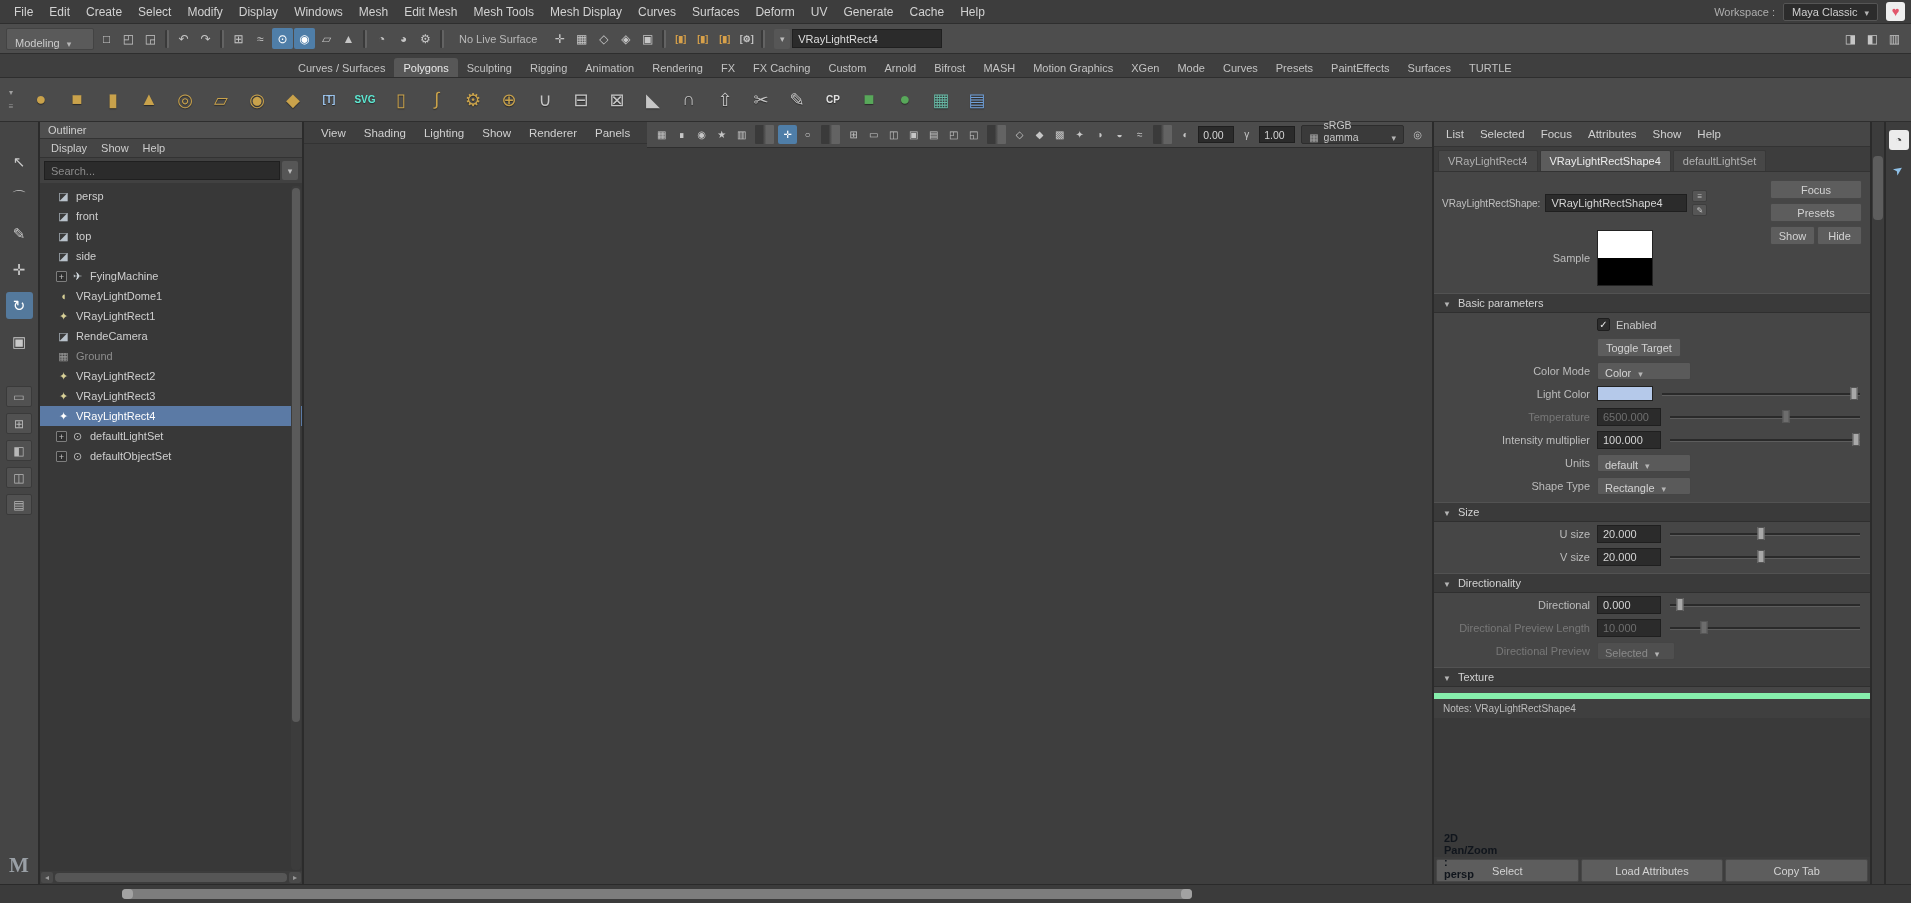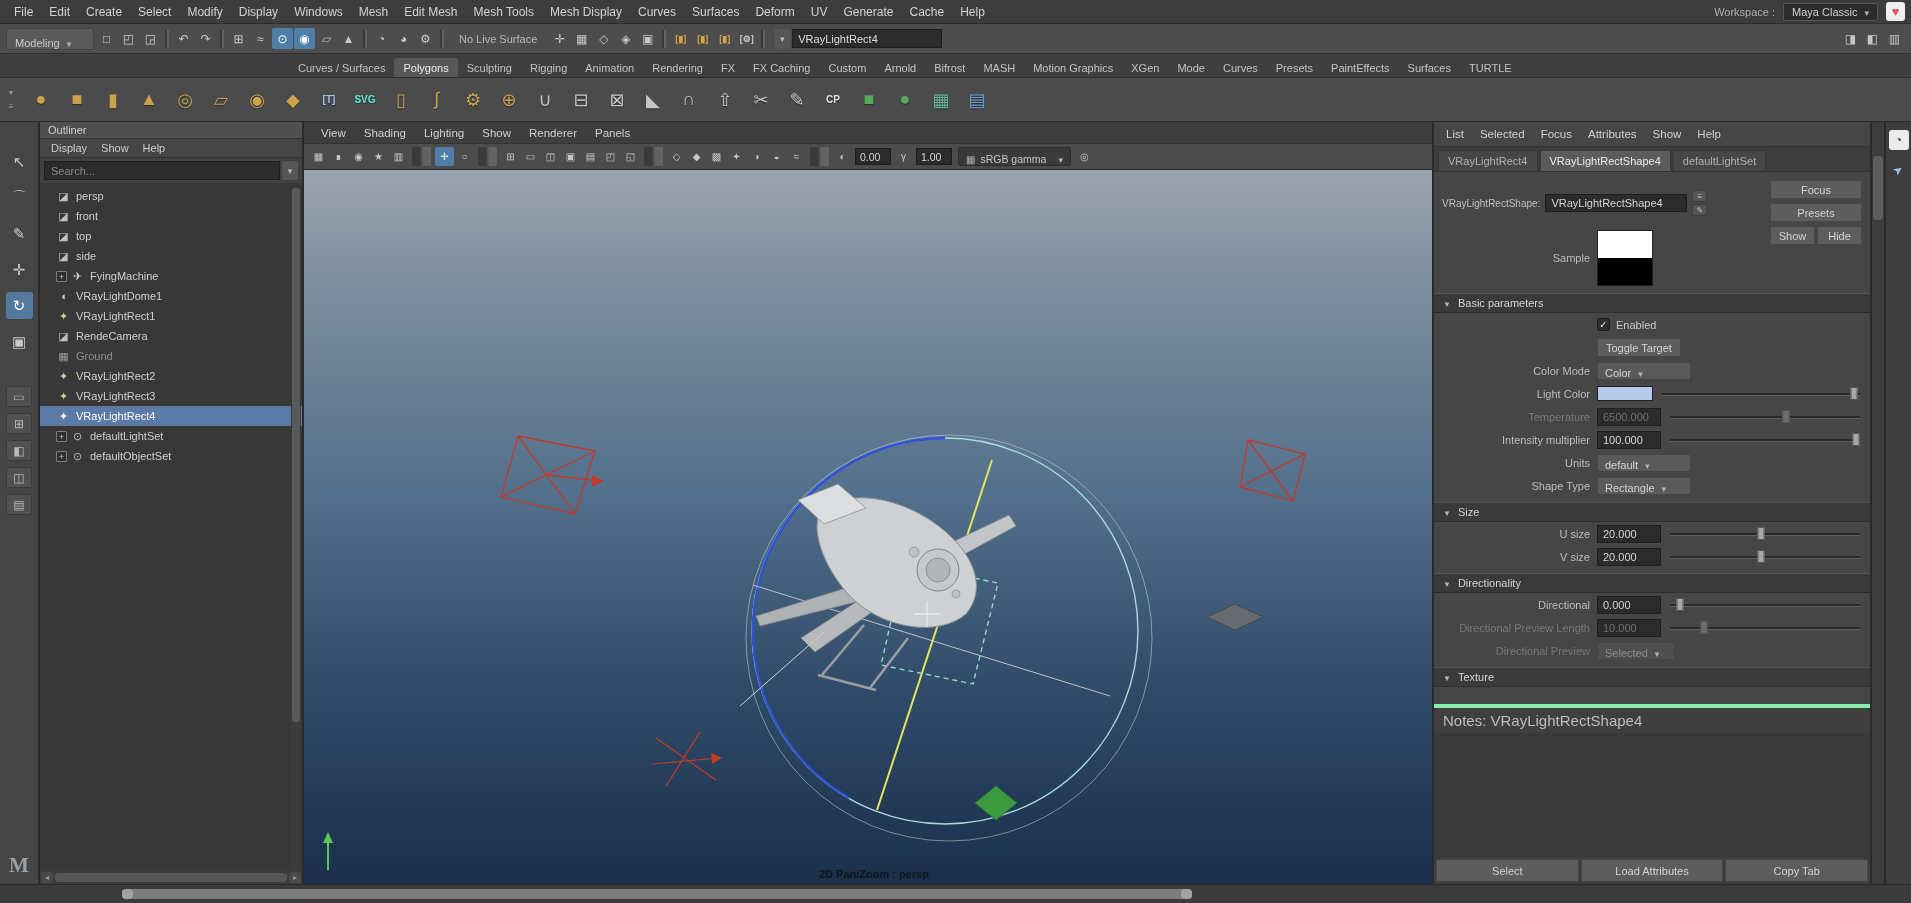--- a/index.html
+++ b/index.html
@@ -81,21 +81,21 @@
   .o-row[data-icon="ground"] .o-ico::before { content:"▦"; color:#9a9a9a; }
   .o-row[data-icon="set"]    .o-ico::before { content:"⊙"; color:#bdbdbd; }
   .o-row.selected .o-ico::before { color:#ffffff; }
   .o-vscroll { position:absolute; right:1px; top:64px; bottom:14px; width:10px; background:#3c3c3c; border-radius:4px; }
   .o-vscroll .thumb { position:absolute; top:2px; left:1px; right:1px; height:78%; background:#5a5a5a; border-radius:4px; }
   .o-hscroll { height:13px; background:#3c3c3c; display:flex; align-items:center; justify-content:space-between; padding:0 1px; }
   .o-hscroll .arr { width:12px; height:11px; font-size:8px; color:#9a9a9a; display:flex; align-items:center; justify-content:center; background:#4a4a4a; border-radius:2px; }
   .o-hscroll .hthumb { flex:1; height:9px; margin:0 2px; background:#565656; border-radius:4px; }
 
   
-  .viewport { flex:1; display:flex; flex-direction:column; min-width:0; background:#3e3e3e; }
+  .viewport { flex:1; display:flex; min-width:0; background:#3e3e3e; }
   .vp-menus { height:22px; display:flex; align-items:center; background:#3e3e3e; padding:0 8px; border-bottom:1px solid #333;}
   .vp-menu-item { padding:2px 9px; font-size:11.5px; color:#d0d0d0; }
   .vp-toolbar { height:26px; background:#4c4c4c; display:flex; align-items:center; padding:0 5px; gap:1px; border-bottom:1px solid #2e2e2e; }
   .vp-toolbar .icon-btn { min-width:19px; height:19px; font-size:10px; }
   .vp-num { width:36px; height:17px; background:#2b2b2b; border:1px solid #1f1f1f; color:#d5d5d5; font-size:10.5px; padding:0 4px; margin:0 2px; font-family:"Liberation Sans",sans-serif; }
   .vp-colorspace { height:19px; background:#3a3a3a; border:1px solid #2d2d2d; border-radius:2px; padding:0 7px; font-size:10.5px; color:#c8c8c8; gap:5px; margin:0 3px; }
   .vp-colorspace .glyph { font-size:10px; color:#a9a9a9; }
   .vp-canvas { flex:1; position:relative; min-height:0;
     background:linear-gradient(180deg,#9aa4ae 0%,#7e8e9e 16%,#54718d 44%,#304c6a 72%,#1b2f4a 100%); }
   .vp-canvas svg { position:absolute; inset:0; width:100%; height:100%; }
@@ -135,21 +135,21 @@
   .ae-dropdown { min-width:94px; height:18px; background:#5a5a5a; border:1px solid #454545; border-radius:2px; padding:0 7px; font-size:11px; color:#d3d3d3; }
   .ae-dropdown.sm { min-width:78px; }
   .color-swatch { width:56px; height:15px; border:1px solid #222; }
   .slider { position:relative; flex:1; height:15px; margin-left:9px; }
   .slider::before { content:""; position:absolute; left:0; right:0; top:7px; height:2px; background:#2a2a2a; border-bottom:1px solid #5d5d5d; }
   .slider .handle { position:absolute; top:1px; left:var(--pos,50%); width:7px; height:13px; background:#a8a8a8; border:1px solid #565656; transform:translateX(-50%); }
   .ae-row.disabled .ae-label, .ae-row.disabled .cb-label { color:#787878; }
   .ae-row.disabled .ae-input { color:#6f6f6f; }
   .ae-row.disabled .ae-dropdown { color:#8a8a8a; background:#4f4f4f; }
   .ae-row.disabled .slider .handle { background:#6d6d6d; }
-  .ae-notes-label { font-size:15px; color:#bdbdbd; padding:4px 9px; border-top:4px solid #86efac; margin-top:17px; background:#3f3f3f; }
+  .ae-notes-label { font-size:10px; color:#bdbdbd; padding:4px 9px; border-top:6px solid #86efac; margin-top:6px; background:#3f3f3f; }
   .ae-notes-box { flex:1; background:#3a3a3a; min-height:30px; }
   .ae-footer { display:flex; gap:2px; padding:2px; background:#3d3d3d; }
   .ae-footer .ae-btn { flex:1; height:23px; }
 
   
   .ae-scrollbar { width:12px; background:#3c3c3c; position:relative; }
   .ae-scrollbar .thumb { position:absolute; top:34px; left:1px; right:1px; height:64px; background:#5d5d5d; border-radius:4px; }
   .right-strip { width:25px; background:#3d3d3d; display:flex; flex-direction:column; align-items:center; padding-top:8px; gap:10px; }
   .strip-btn { width:20px; height:20px; display:flex; align-items:center; justify-content:center; border-radius:3px; font-size:12px; }
   .strip-btn[data-name="clock-icon"] { background:#ececec; color:#3a3a3a; }

